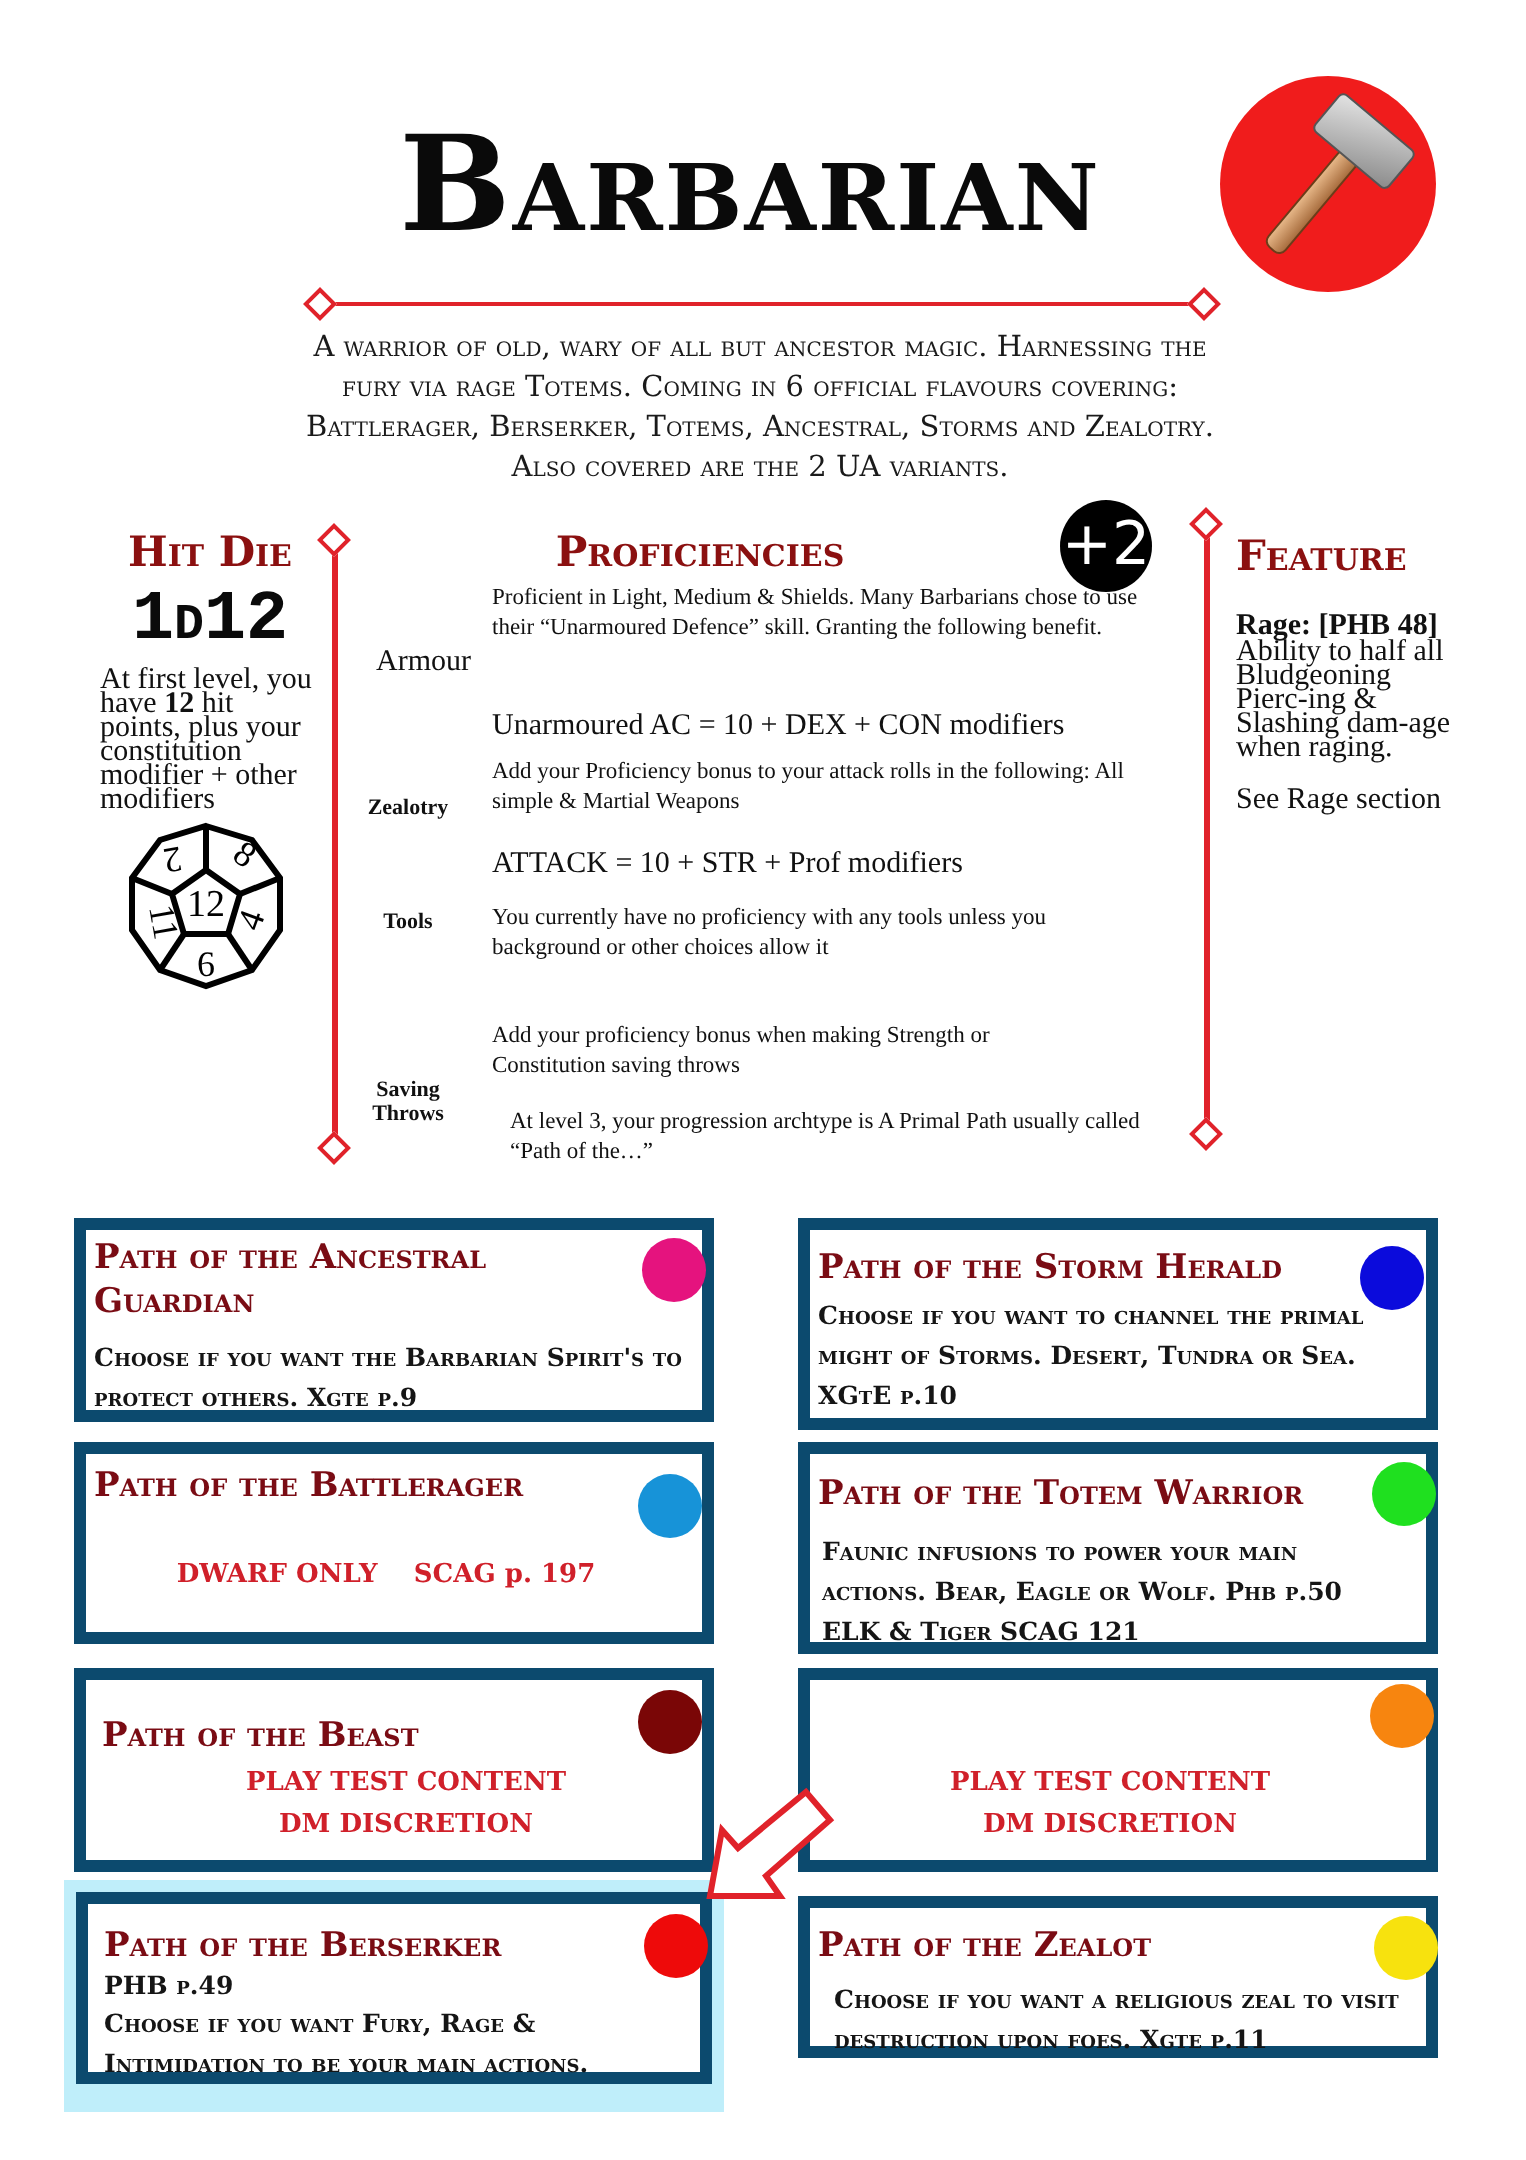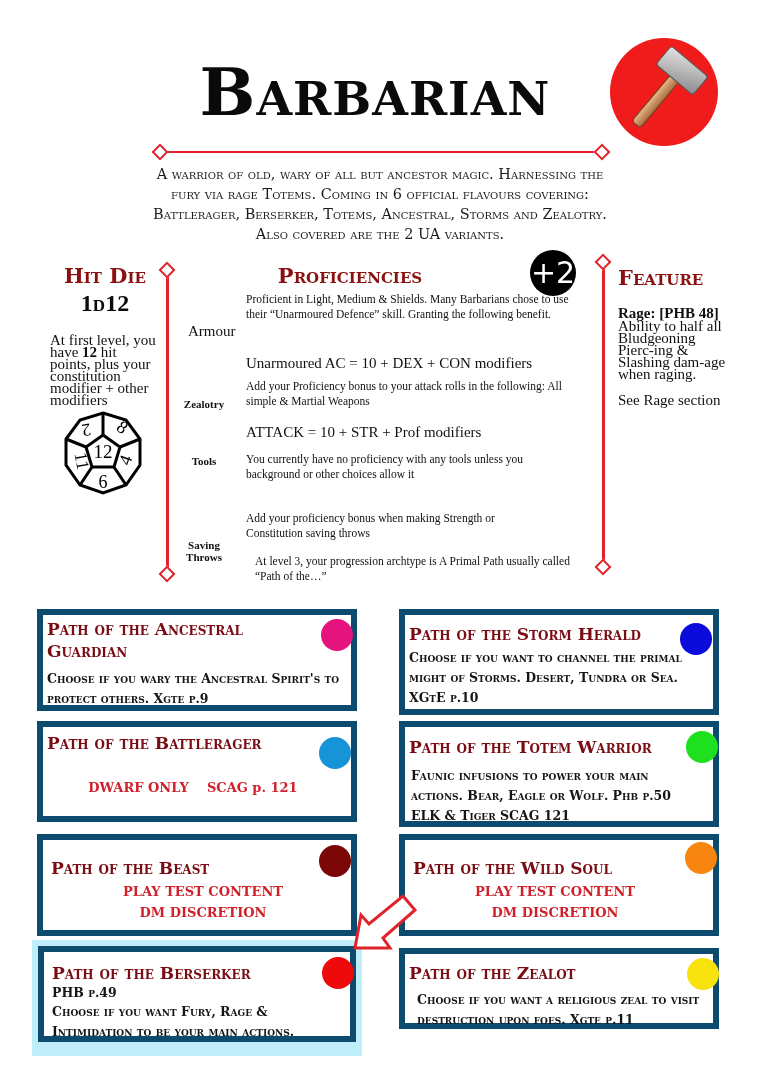--- a/index.html
+++ b/index.html
@@ -24,21 +24,21 @@
     left: 610px; top: 38px; width: 108px; height: 108px; border-radius: 50%; background: #f01c1c;
   }
   .intro {
     left: 150px; top: 164px; width: 460px; text-align: center; font-variant: small-caps;
     font-family: "DejaVu Serif", serif; font-size: 14.5px; line-height: 20px; font-weight: normal; color: #1a1a1a;
   }
   .sec-head {
     font-family: "DejaVu Serif", serif; font-weight: bold; font-variant: small-caps;
     color: #8b1010; font-size: 21px;
   }
-  .hitdie-val { font-family: Liberation Serif, serif; font-weight: bold; font-size: 24px; color: #0a0a0a; font-variant: small-caps; }
+  .hitdie-val { font-family: Liberation Mono, monospace; font-weight: bold; font-size: 35px; color: #0a0a0a; font-variant: small-caps; }
   .small { font-size: 15px; line-height: 12px; }
   .label { font-size: 11px; font-weight: bold; text-align: center; }
   .prof-text { font-size: 11.5px; line-height: 15px; }
   .formula { font-size: 15px; }
   .plus2 {
     left: 530px; top: 250px; width: 46px; height: 46px; border-radius: 50%; background: #000;
     color: #fff; font-size: 30px; text-align: center; line-height: 46px; font-family: "DejaVu Sans", sans-serif;
   }
 
   
@@ -140,51 +140,50 @@
 <div class="diamond" style="left:597px; top:256px;"></div>
 <div class="diamond" style="left:597px; top:561px;"></div>
 
 <div class="abs sec-head" style="left:618px; top:265px;">Feature</div>
 <div class="abs small" style="left:618px; top:307px; font-weight:bold;">Rage: [PHB 48]</div>
 <div class="abs small" style="left:618px; top:320px; width:112px;">Ability to half all Bludgeoning Pierc-ing &amp; Slashing dam-age when raging.</div>
 <div class="abs small" style="left:618px; top:394px;">See Rage section</div>
 
 <div class="pbox" style="left:37px; top:609px; width:320px; height:102px;">
   <div class="ptitle" style="position:absolute; left:4px; top:3px; width:255px;">Path of the Ancestral Guardian</div>
-  <div class="pdesc" style="position:absolute; left:4px; top:54px; width:310px;">Choose if you wary the Ancestral Spirit's to protect others.  Xgte p.9</div>
+  <div class="pdesc" style="position:absolute; left:4px; top:54px; width:310px;">Choose if you want the Barbarian Spirit's to protect others.  Xgte p.9</div>
   <div class="dot" style="left:278px; top:4px; background:#e5137e;"></div>
 </div>
 
 <div class="pbox" style="left:399px; top:609px; width:320px; height:106px;">
   <div class="ptitle" style="position:absolute; left:4px; top:8px;">Path of the Storm Herald</div>
   <div class="pdesc" style="position:absolute; left:4px; top:33px; width:300px;">Choose if you want to channel the primal might of Storms. Desert, Tundra or Sea. XGtE p.10</div>
   <div class="dot" style="left:275px; top:8px; background:#0b0bdc;"></div>
 </div>
 
 <div class="pbox" style="left:37px; top:721px; width:320px; height:101px;">
   <div class="ptitle" style="position:absolute; left:4px; top:5px;">Path of the Battlerager</div>
-  <div class="pred" style="position:absolute; left:40px; top:50px; width:220px; white-space:pre;">DWARF ONLY    SCAG p. 121</div>
+  <div class="pred" style="position:absolute; left:40px; top:50px; width:220px; white-space:pre;">DWARF ONLY    SCAG p. 197</div>
   <div class="dot" style="left:276px; top:10px; background:#1793d8;"></div>
 </div>
 
 <div class="pbox" style="left:399px; top:721px; width:320px; height:106px;">
   <div class="ptitle" style="position:absolute; left:4px; top:9px;">Path of the Totem Warrior</div>
   <div class="pdesc" style="position:absolute; left:6px; top:39px; width:290px;">Faunic infusions to power your main actions. Bear, Eagle or Wolf.  Phb p.50 ELK &amp; Tiger SCAG 121</div>
   <div class="dot" style="left:281px; top:4px; background:#1fe01f;"></div>
 </div>
 
 <div class="pbox" style="left:37px; top:834px; width:320px; height:102px;">
   <div class="ptitle" style="position:absolute; left:8px; top:17px;">Path of the Beast</div>
   <div class="pred" style="position:absolute; left:40px; top:41px; width:240px;">PLAY TEST CONTENT</div>
   <div class="pred" style="position:absolute; left:40px; top:62px; width:240px;">DM DISCRETION</div>
   <div class="dot" style="left:276px; top:5px; background:#7a0606;"></div>
 </div>
 
 <div class="pbox" style="left:399px; top:834px; width:320px; height:102px;">
-  <div class="ptitle" style="position:absolute; left:8px; top:17px;">Path of the Wild Soul</div>
   <div class="pred" style="position:absolute; left:30px; top:41px; width:240px;">PLAY TEST CONTENT</div>
   <div class="pred" style="position:absolute; left:30px; top:62px; width:240px;">DM DISCRETION</div>
   <div class="dot" style="left:280px; top:2px; background:#f7850f;"></div>
 </div>
 
 <div class="highlight" style="left:32px; top:940px; width:330px; height:116px;"></div>
 <div class="pbox" style="left:38px; top:946px; width:318px; height:96px;">
   <div class="ptitle" style="position:absolute; left:8px; top:10px;">Path of the Berserker</div>
   <div class="pdesc" style="position:absolute; left:8px; top:31px;">PHB p.49</div>
   <div class="pdesc" style="position:absolute; left:8px; top:50px; width:300px;">Choose if you want Fury, Rage &amp; Intimidation to be your main actions.</div>

